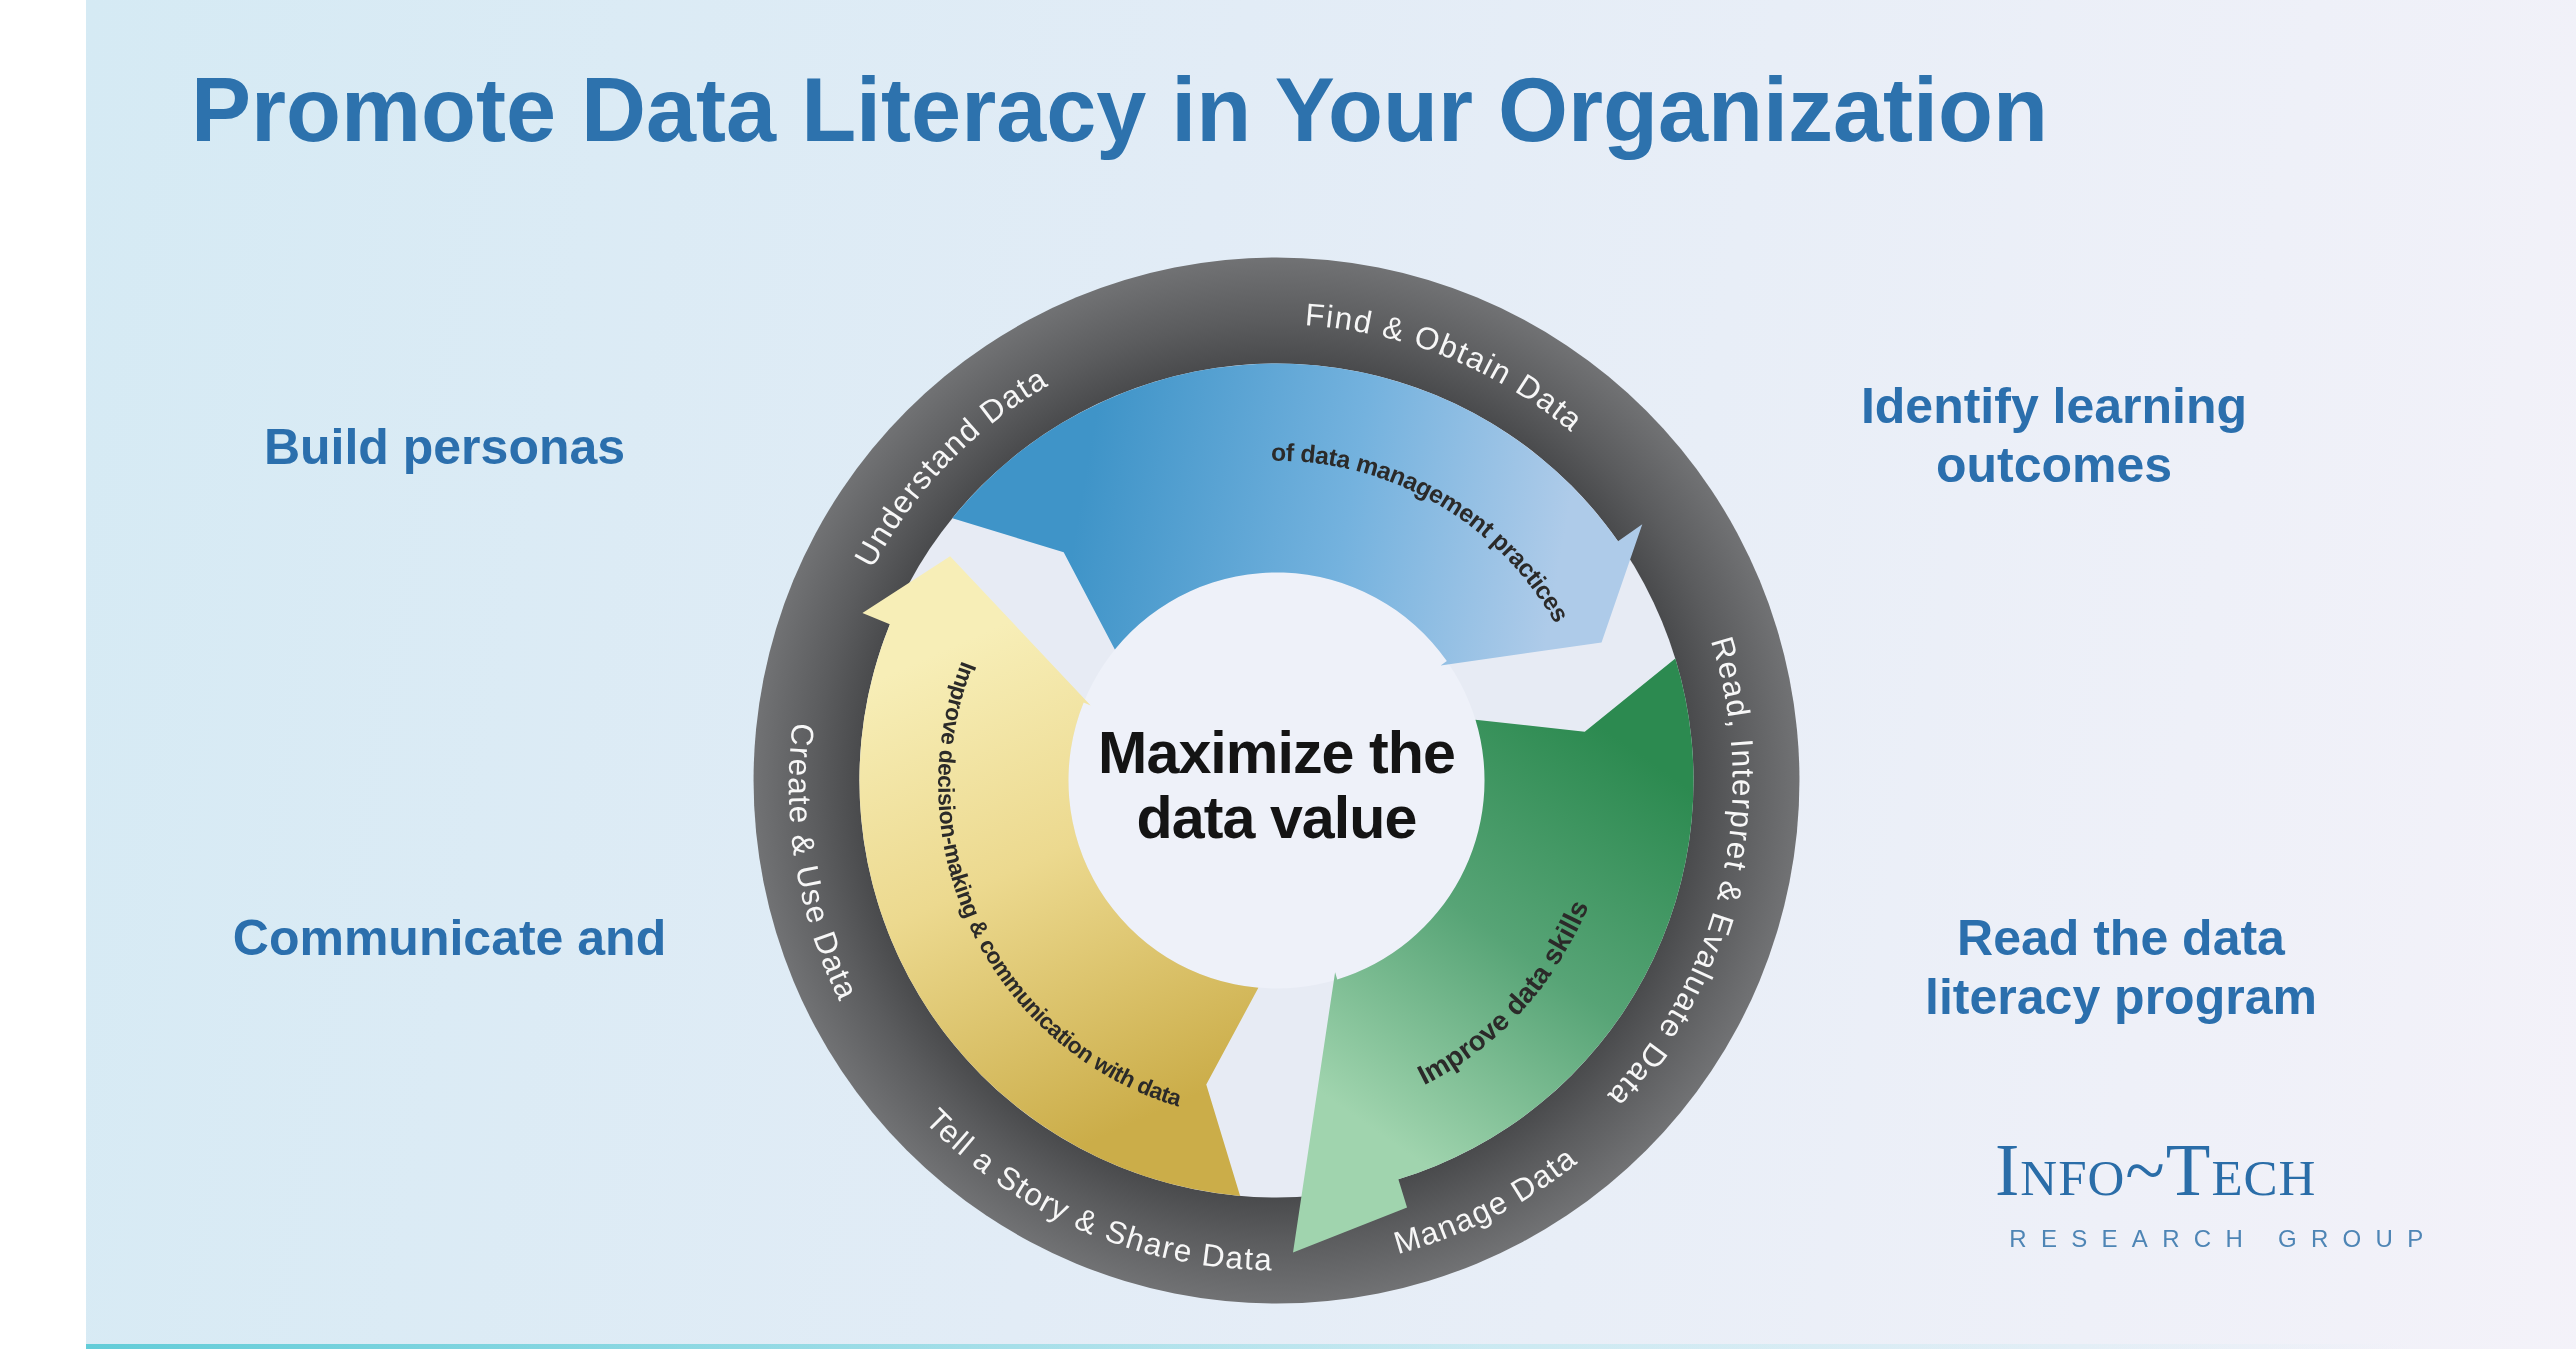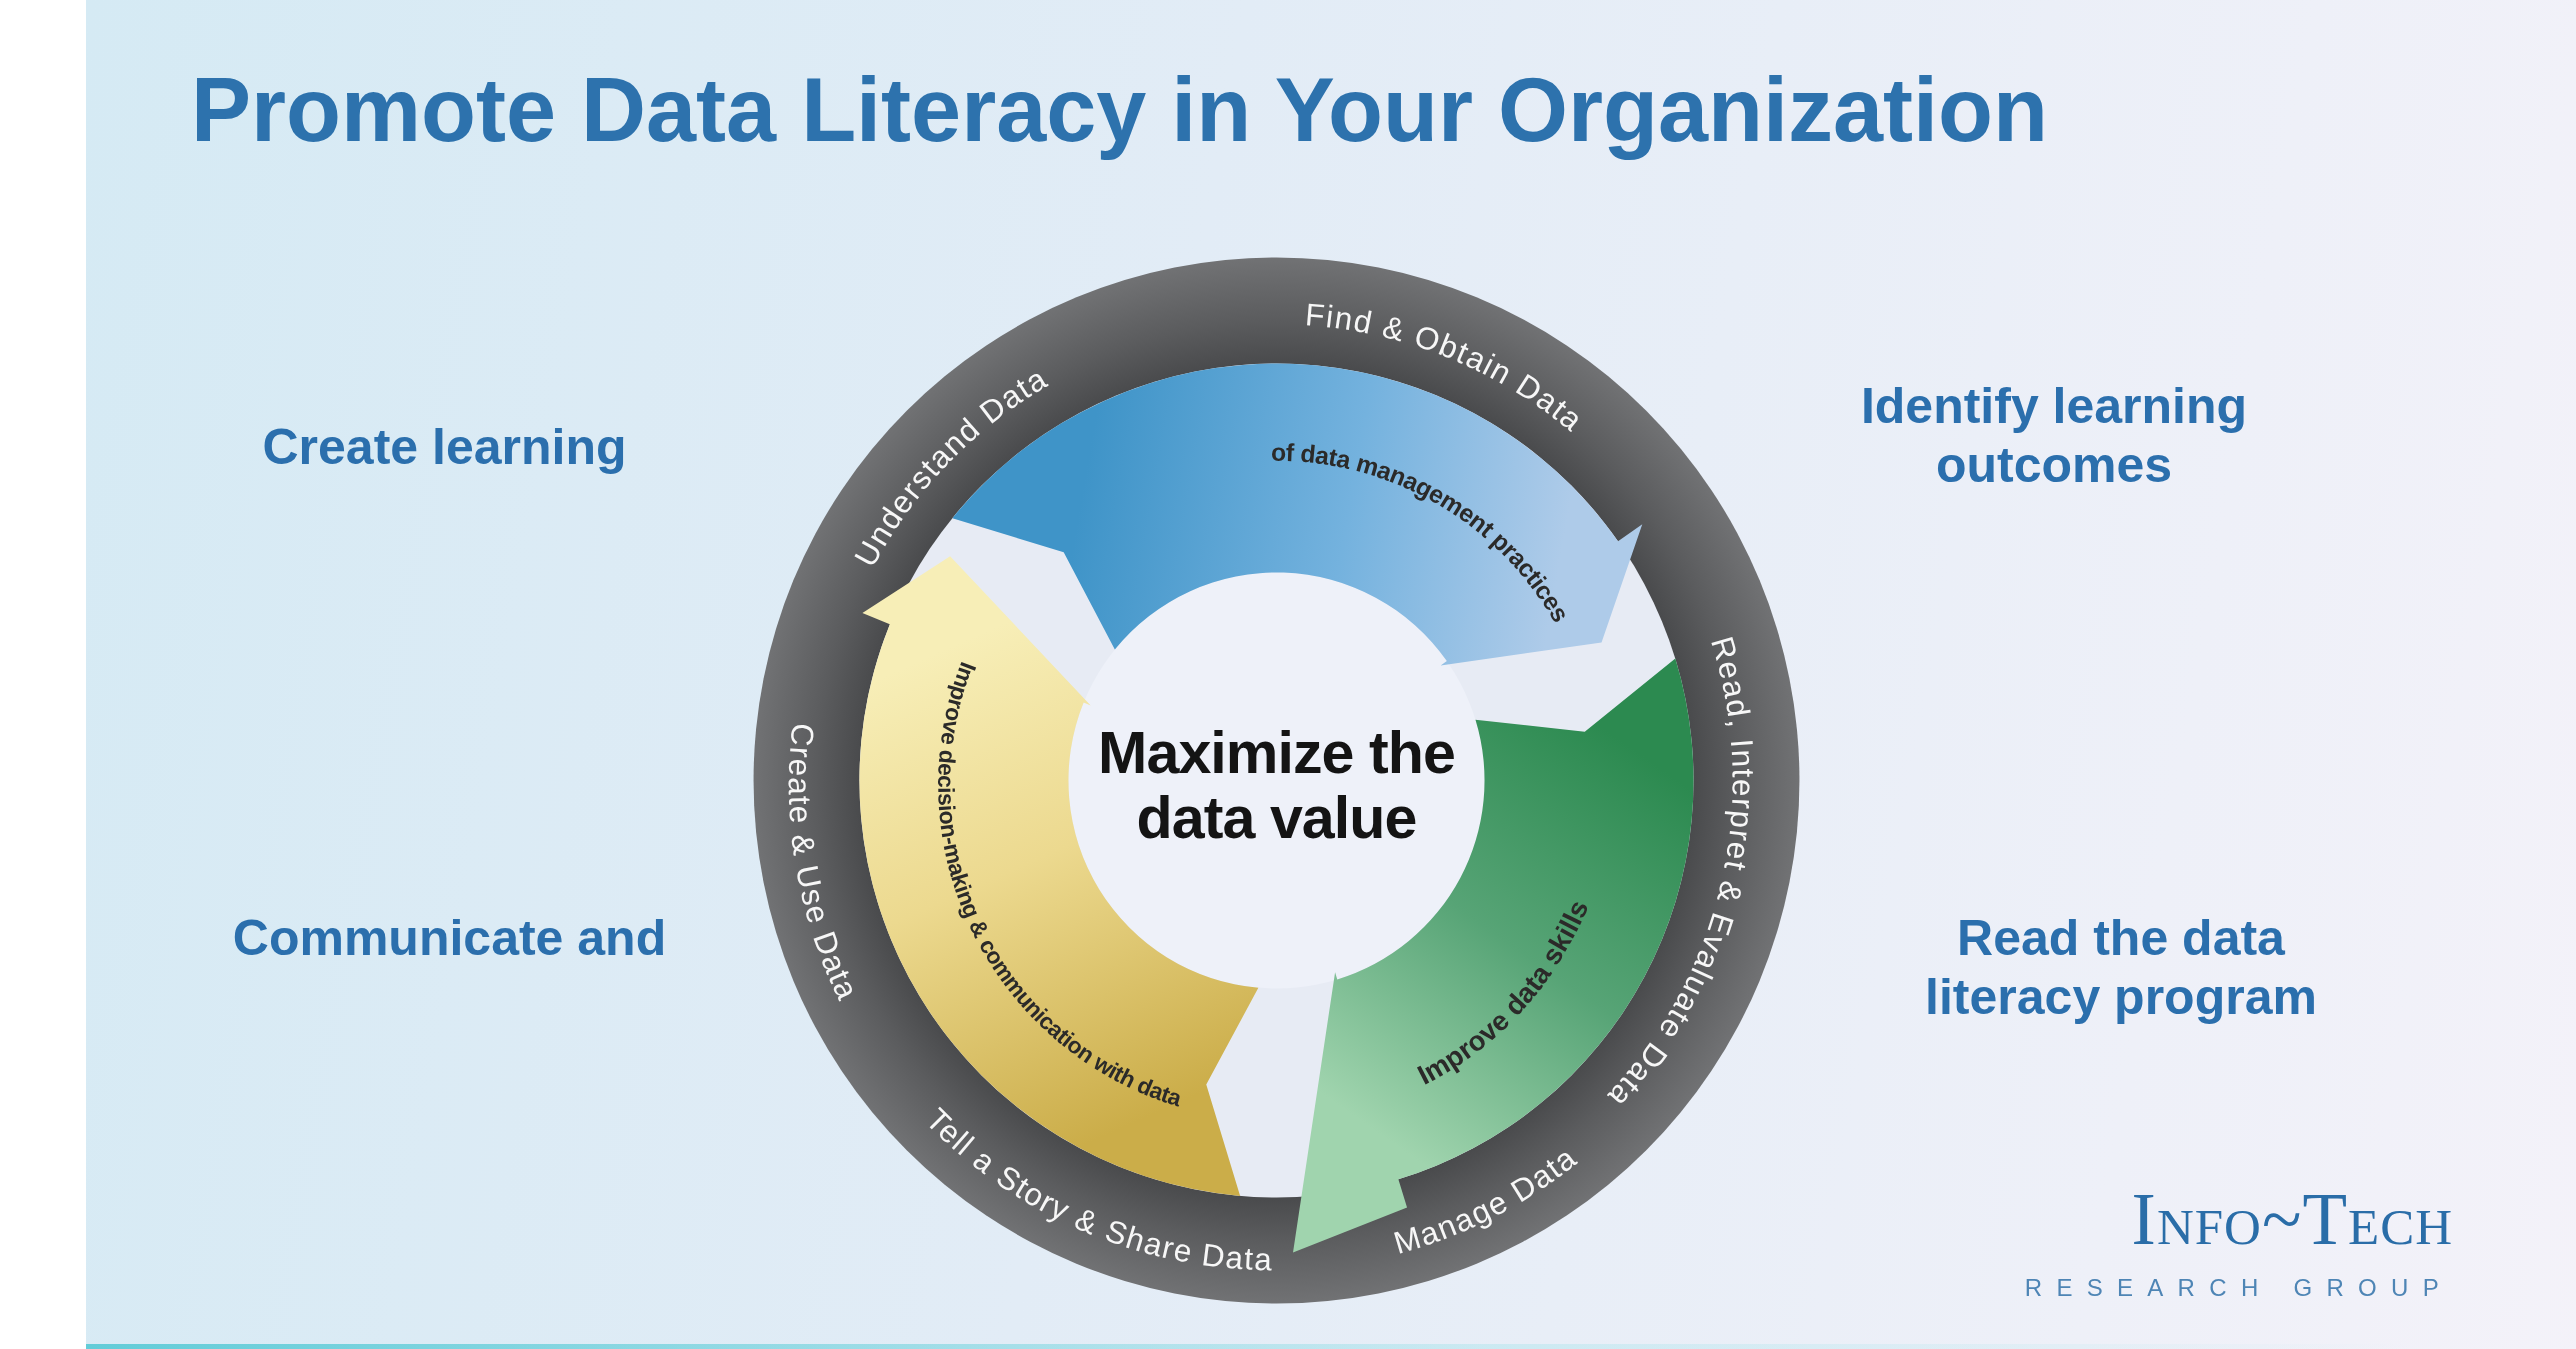--- a/index.html
+++ b/index.html
@@ -17,36 +17,36 @@
   #lbl-identify{left:1720px;top:377px;width:496px;}
   #lbl-communicate{left:58px;top:909px;width:611px;}
   #lbl-build{left:1768px;top:909px;width:534px;}
   #diagram{position:absolute;left:637px;top:227px;width:1107px;height:1107px;}
   .ring-label{font-size:33px;letter-spacing:1.5px;fill:#f7f7f7;font-weight:normal;}
   .arrow-label{font-weight:bold;fill:#2b2a29;}
   .arrow-label.blue{font-size:26px;letter-spacing:-0.5px;}
   .arrow-label.green{font-size:29px;letter-spacing:0px;}
   .arrow-label.yellow{font-size:24px;letter-spacing:-0.5px;}
   .center-text{font-size:62px;font-weight:bold;fill:#141414;letter-spacing:-1px;}
-  #logo{position:absolute;left:1909px;top:1185px;width:458px;text-align:right;}
+  #logo{position:absolute;left:1909px;top:1136px;width:458px;text-align:left;}
   .logo-name{font-family:"Liberation Serif", serif;font-variant:small-caps;
          font-size:73px;color:#2a6da8;letter-spacing:1px;line-height:69px;white-space:nowrap;}
   .logo-sub{font-size:24px;color:#4e85b5;letter-spacing:14.3px;margin-top:20px;
          white-space:nowrap;text-indent:14.3px;}
 </style>
 </head>
 <body>
 
 <div id="canvas">
   <div id="slide">
 
     <div class="title">Promote Data Literacy in Your Organization</div>
 
     <div class="side-label" id="lbl-create">
-      <span>Create learning</span>
+      <span>Build personas</span>
     </div>
 
     <div class="side-label" id="lbl-identify">
       <div>Identify learning</div>
       <div>outcomes</div>
     </div>
 
     <div class="side-label" id="lbl-communicate">
       <div>Communicate and</div>
     </div>

